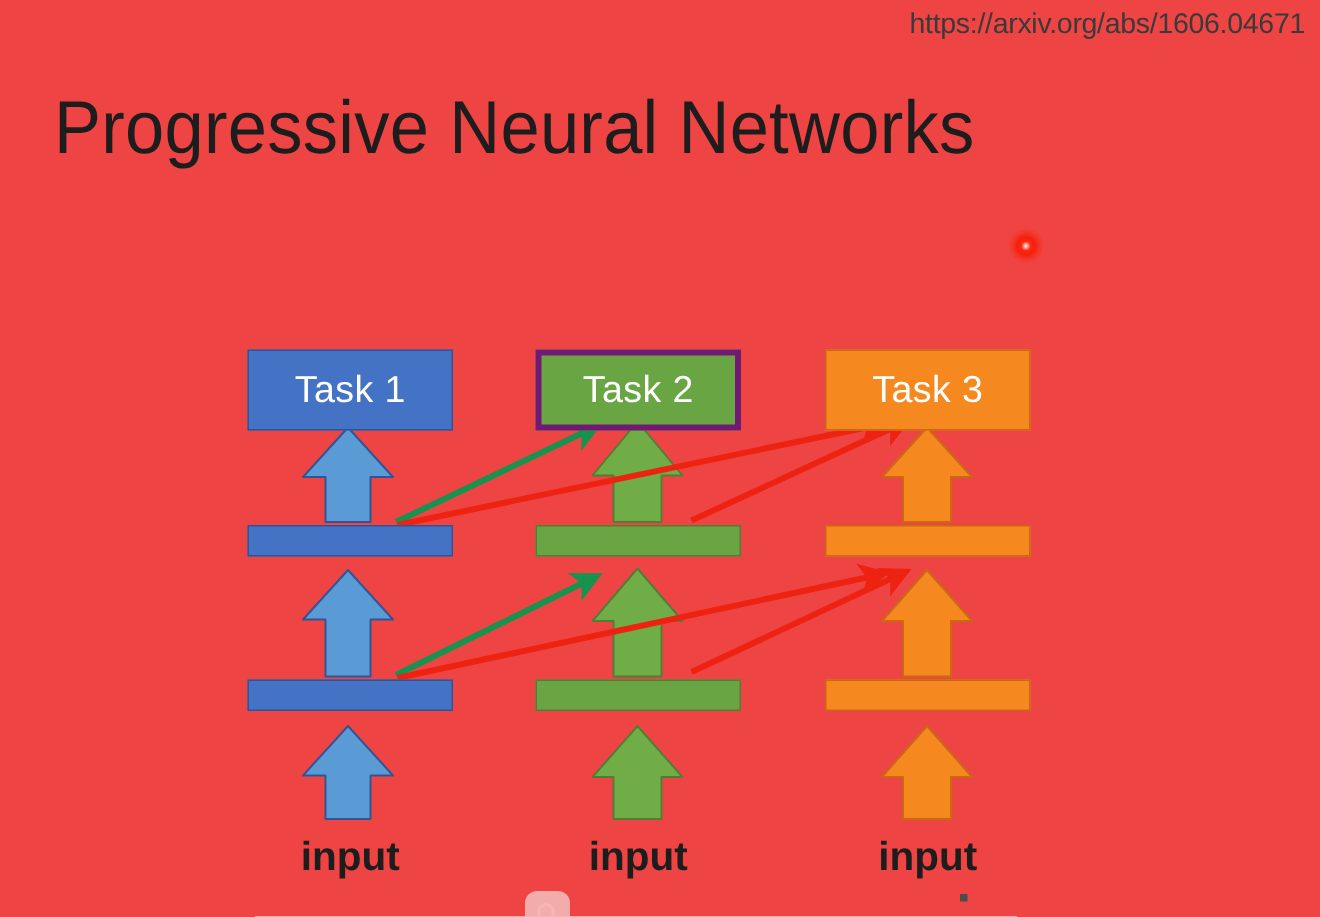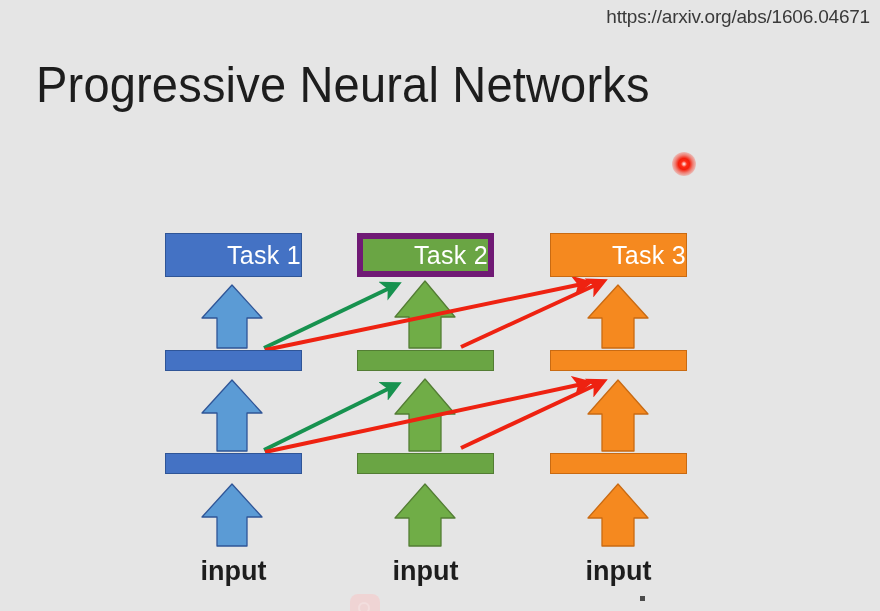--- a/index.html
+++ b/index.html
@@ -8,21 +8,21 @@
     padding: 0;
     background: #ffffff;
   }
   body {
     font-family: "Liberation Sans", sans-serif;
   }
   #slide {
     position: relative;
     width: 880px;
     height: 611px;
-    background: #e5e5e5;
+    background: #ef4444;
     overflow: hidden;
   }
 
   
   #source-url {
     position: absolute;
     top: 6px;
     right: 10px;
     font-family: "Liberation Sans", sans-serif;
     font-size: 19px;
@@ -68,33 +68,33 @@
     left: 0;
     top: 0;
     width: 880px;
     height: 611px;
   }
 
   
   .task-box {
     position: absolute;
     width: 137px;
-    height: 44px;
+    height: 54px;
     display: flex;
     align-items: center;
-    justify-content: flex-end;
+    justify-content: center;
     color: #ffffff;
     font-family: "Liberation Sans", sans-serif;
     font-size: 25px;
     font-weight: 400;
     letter-spacing: 0.3px;
     box-sizing: border-box;
   }
   .task-1 { background: #4472c4; border: 1px solid #2f5597; }
-  .task-2 { background: #6aa544; border: 6px solid #701a75; }
+  .task-2 { background: #6aa544; border: 4px solid #701a75; }
   .task-3 { background: #f5891f; border: 1px solid #c96a12; }
 
   
   .layer-bar {
     position: absolute;
     width: 137px;
     height: 21px;
     box-sizing: border-box;
   }
   .bar-1 { background: #4472c4; border: 1px solid #2f5597; }

